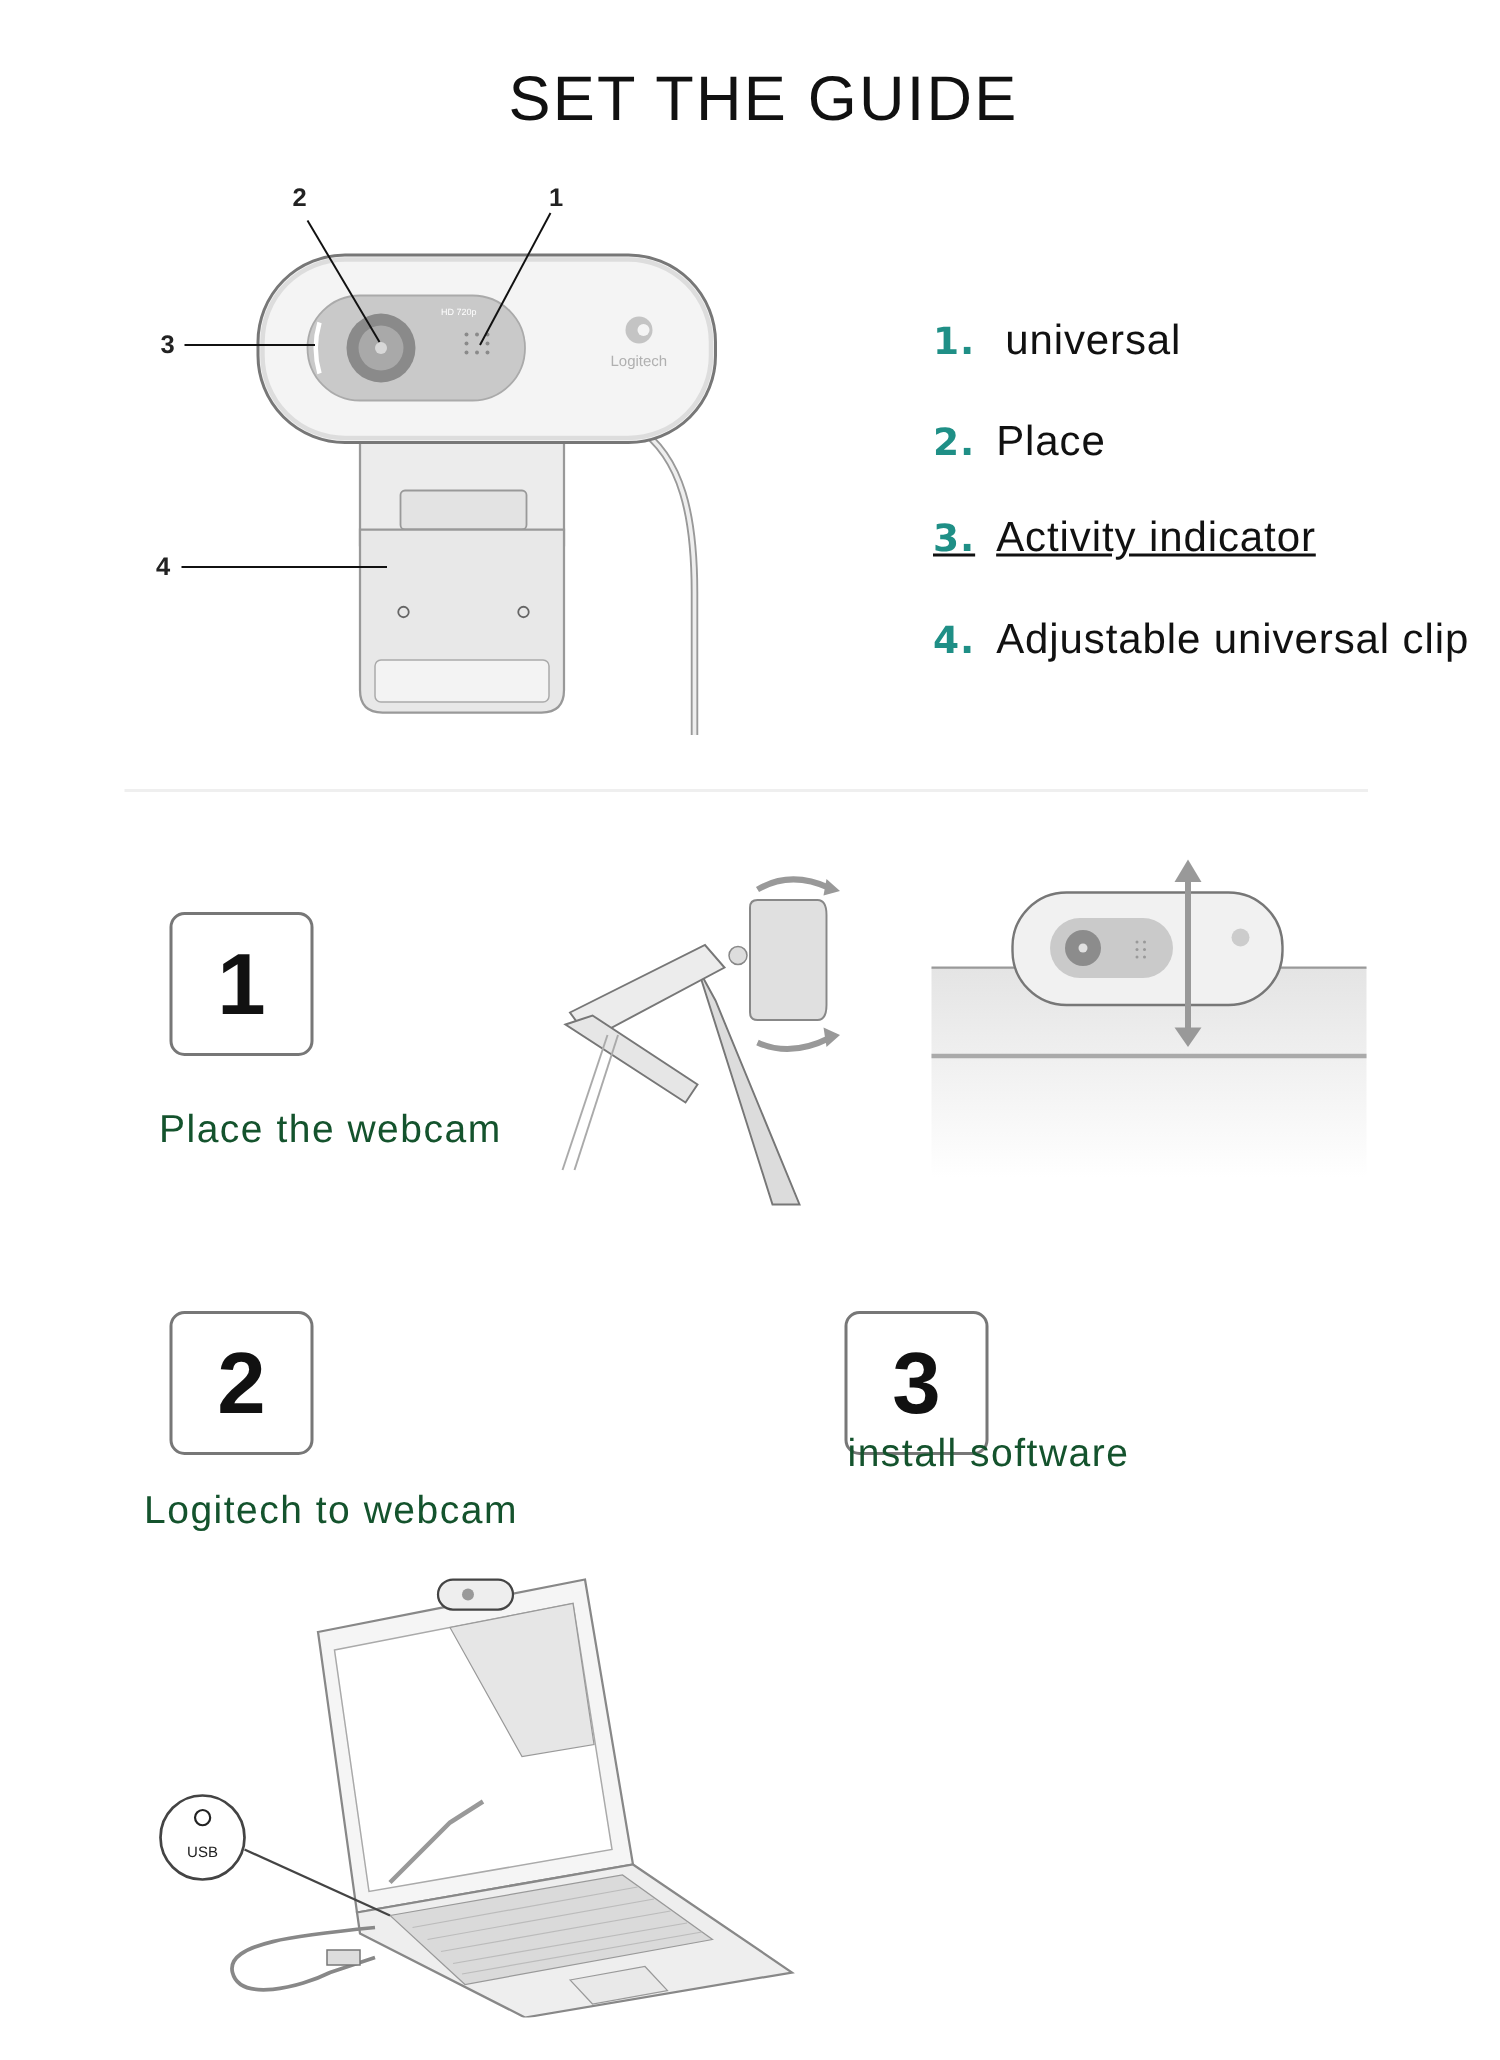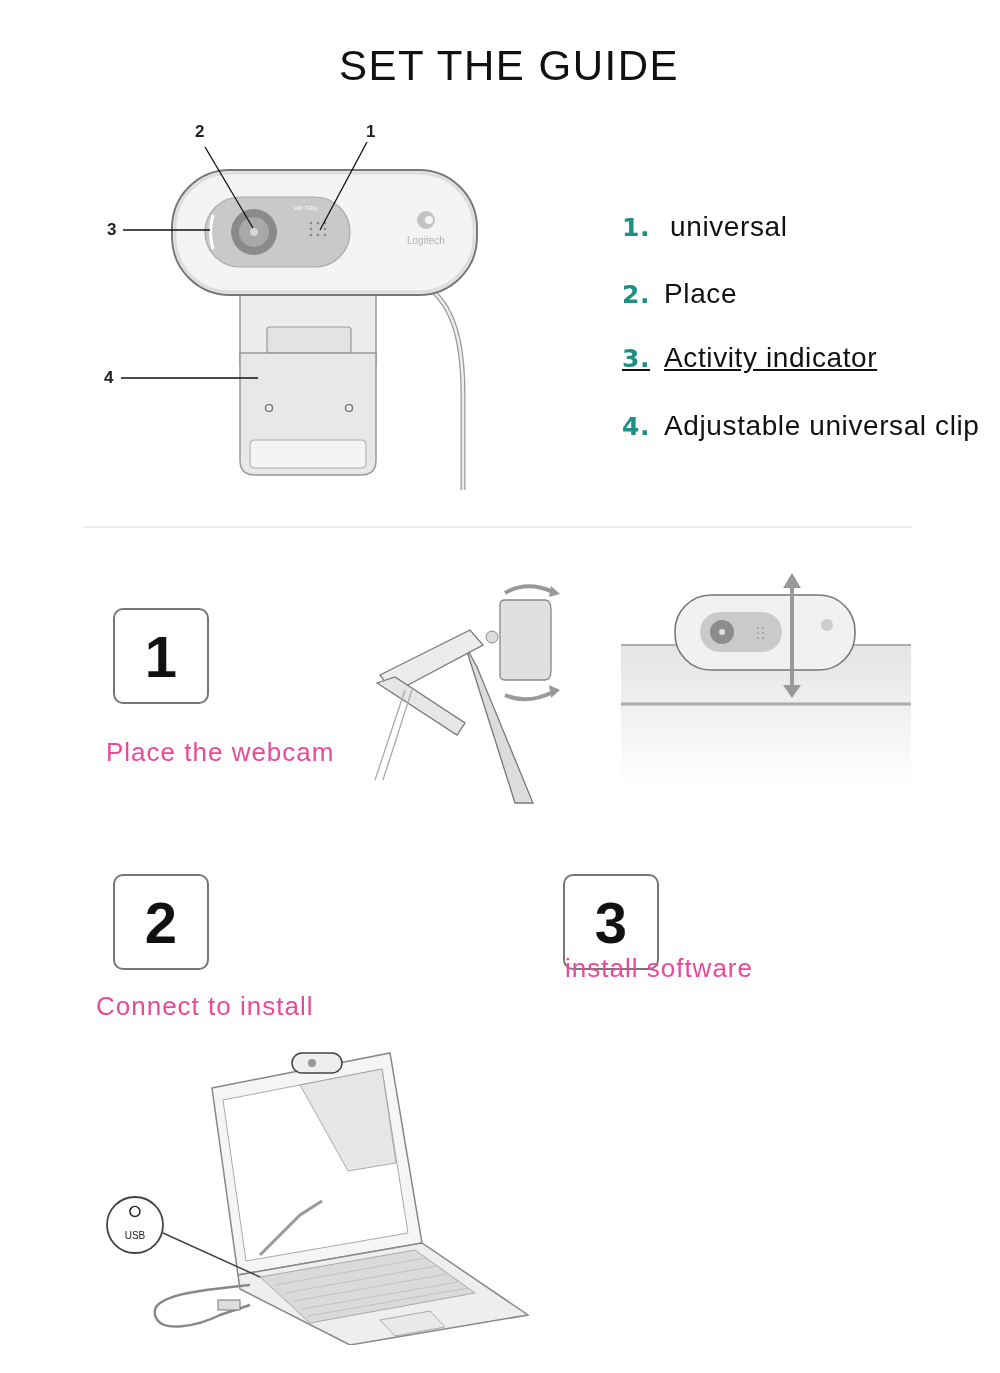--- a/index.html
+++ b/index.html
@@ -7,21 +7,21 @@
          font-family: "Liberation Sans", "DejaVu Sans", sans-serif; color: #111; }
   .abs { position: absolute; }
   .title { left: 0; top: 42px; width: 1018px; text-align: center; font-size: 42px;
            letter-spacing: 1.5px; color: #111; font-weight: normal; }
   .legend-item { left: 622px; font-size: 28px; color: #111; letter-spacing: 0.6px; white-space: nowrap; }
   .legend-num { color: #1f8f86; font-weight: bold; font-family: "DejaVu Sans", sans-serif; font-size: 25px; margin-right: 14px; }
   .divider { left: 83px; top: 526px; width: 829px; height: 2px; background: #efefef; }
   .stepbox { width: 96px; height: 96px; border: 2px solid #777; border-radius: 10px; box-sizing: border-box;
              display: flex; align-items: center; justify-content: center;
              font-size: 58px; font-weight: bold; color: #111; background: #fff; }
-  .steplabel { font-size: 26px; letter-spacing: 1px; color: #ec4899; white-space: nowrap; }
+  .steplabel { font-size: 26px; letter-spacing: 1px; color: #14532d; white-space: nowrap; }
   .callout { font-size: 17px; font-weight: bold; color: #222; }
   svg { display: block; }
 </style>
 </head>
 <body>
 
 <div class="abs title">SET THE GUIDE</div>
 
 <div class="abs" style="left:95px;top:115px;width:400px;height:385px;">
   <svg width="400" height="385" viewBox="0 0 400 385">
@@ -130,21 +130,21 @@
         <circle cx="143" cy="68" r="1"></circle>
       </g>
     <circle cx="207" cy="55" r="6" fill="#ccc"></circle>
     <line x1="172" y1="15" x2="172" y2="118" stroke="#999" stroke-width="4"></line>
     <polygon points="163,18 172,3 181,18" fill="#999"></polygon>
     <polygon points="163,115 172,128 181,115" fill="#999"></polygon>
   </svg>
 </div>
 
 <div class="abs stepbox" style="left:113px;top:874px;">2</div>
-<div class="abs steplabel" style="left:96px;top:991px;">Connect to install</div>
+<div class="abs steplabel" style="left:96px;top:991px;">Logitech to webcam</div>
 
 <div class="abs stepbox" style="left:563px;top:874px;">3</div>
 <div class="abs steplabel" style="left:565px;top:953px;">install software</div>
 
 <div class="abs" style="left:100px;top:1045px;width:440px;height:300px;">
   <svg width="440" height="300" viewBox="0 0 440 300">
 
     <path d="M112 43 L290 8 L322 198 L138 230 Z" fill="#f5f5f5" stroke="#888" stroke-width="1.5"></path>
     <path d="M123 55 L282 24 L308 188 L146 216 Z" fill="#fff" stroke="#aaa" stroke-width="1"></path>
     <path d="M200 40 L282 24 L296 118 L248 126 Z" fill="#e6e6e6" stroke="#999" stroke-width="0.8"></path>

